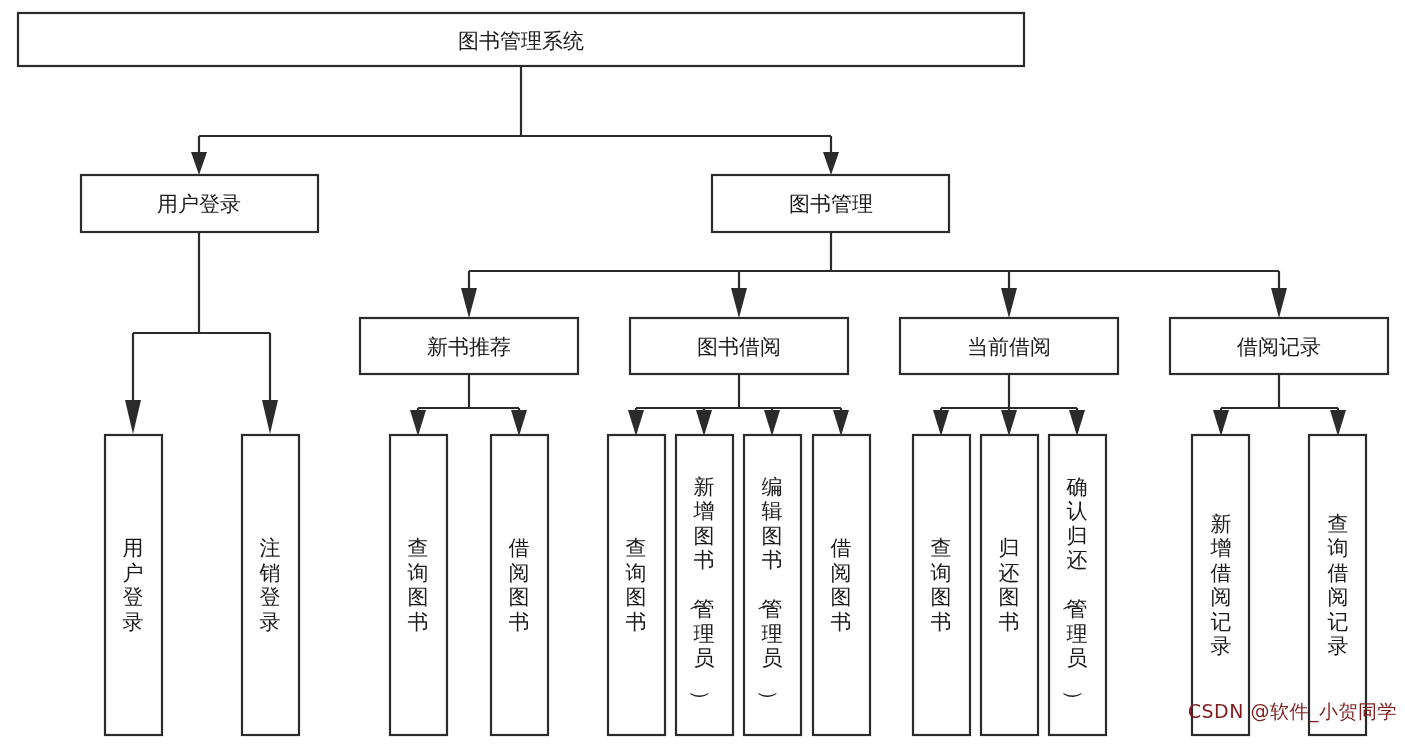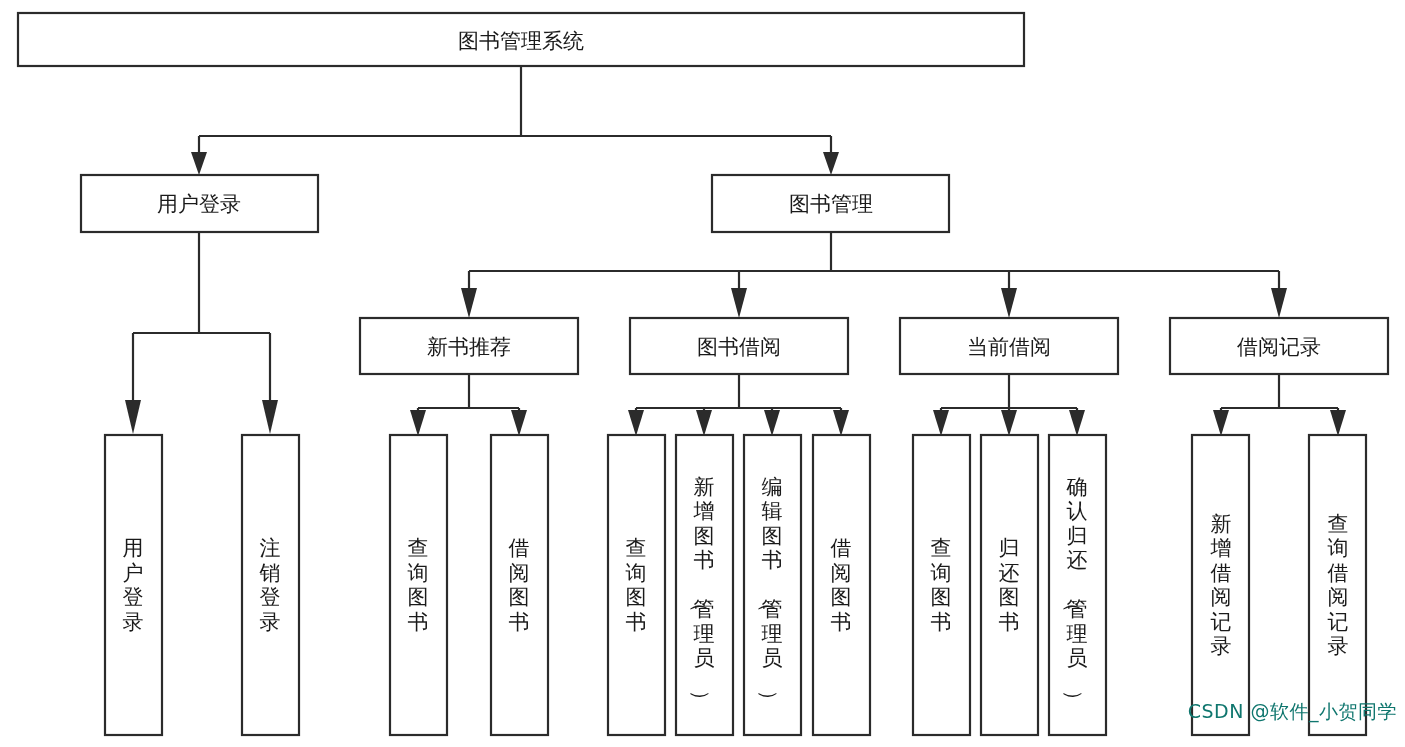--- a/index.html
+++ b/index.html
@@ -54,21 +54,21 @@
     font-size: 21px;
     fill: #1a1a1a;
     text-anchor: middle;
   }
   .watermark-text {
     position: absolute;
     right: 8px;
     bottom: 4px;
     font-family: "DejaVu Sans", "Liberation Sans", sans-serif;
     font-size: 19px;
-    color: #0f766e;
+    color: #7f1d1d;
     letter-spacing: 0.5px;
     white-space: nowrap;
     user-select: none;
   }
 </style>
 </head>
 <body>
 
 <div id="diagram-root">
 

